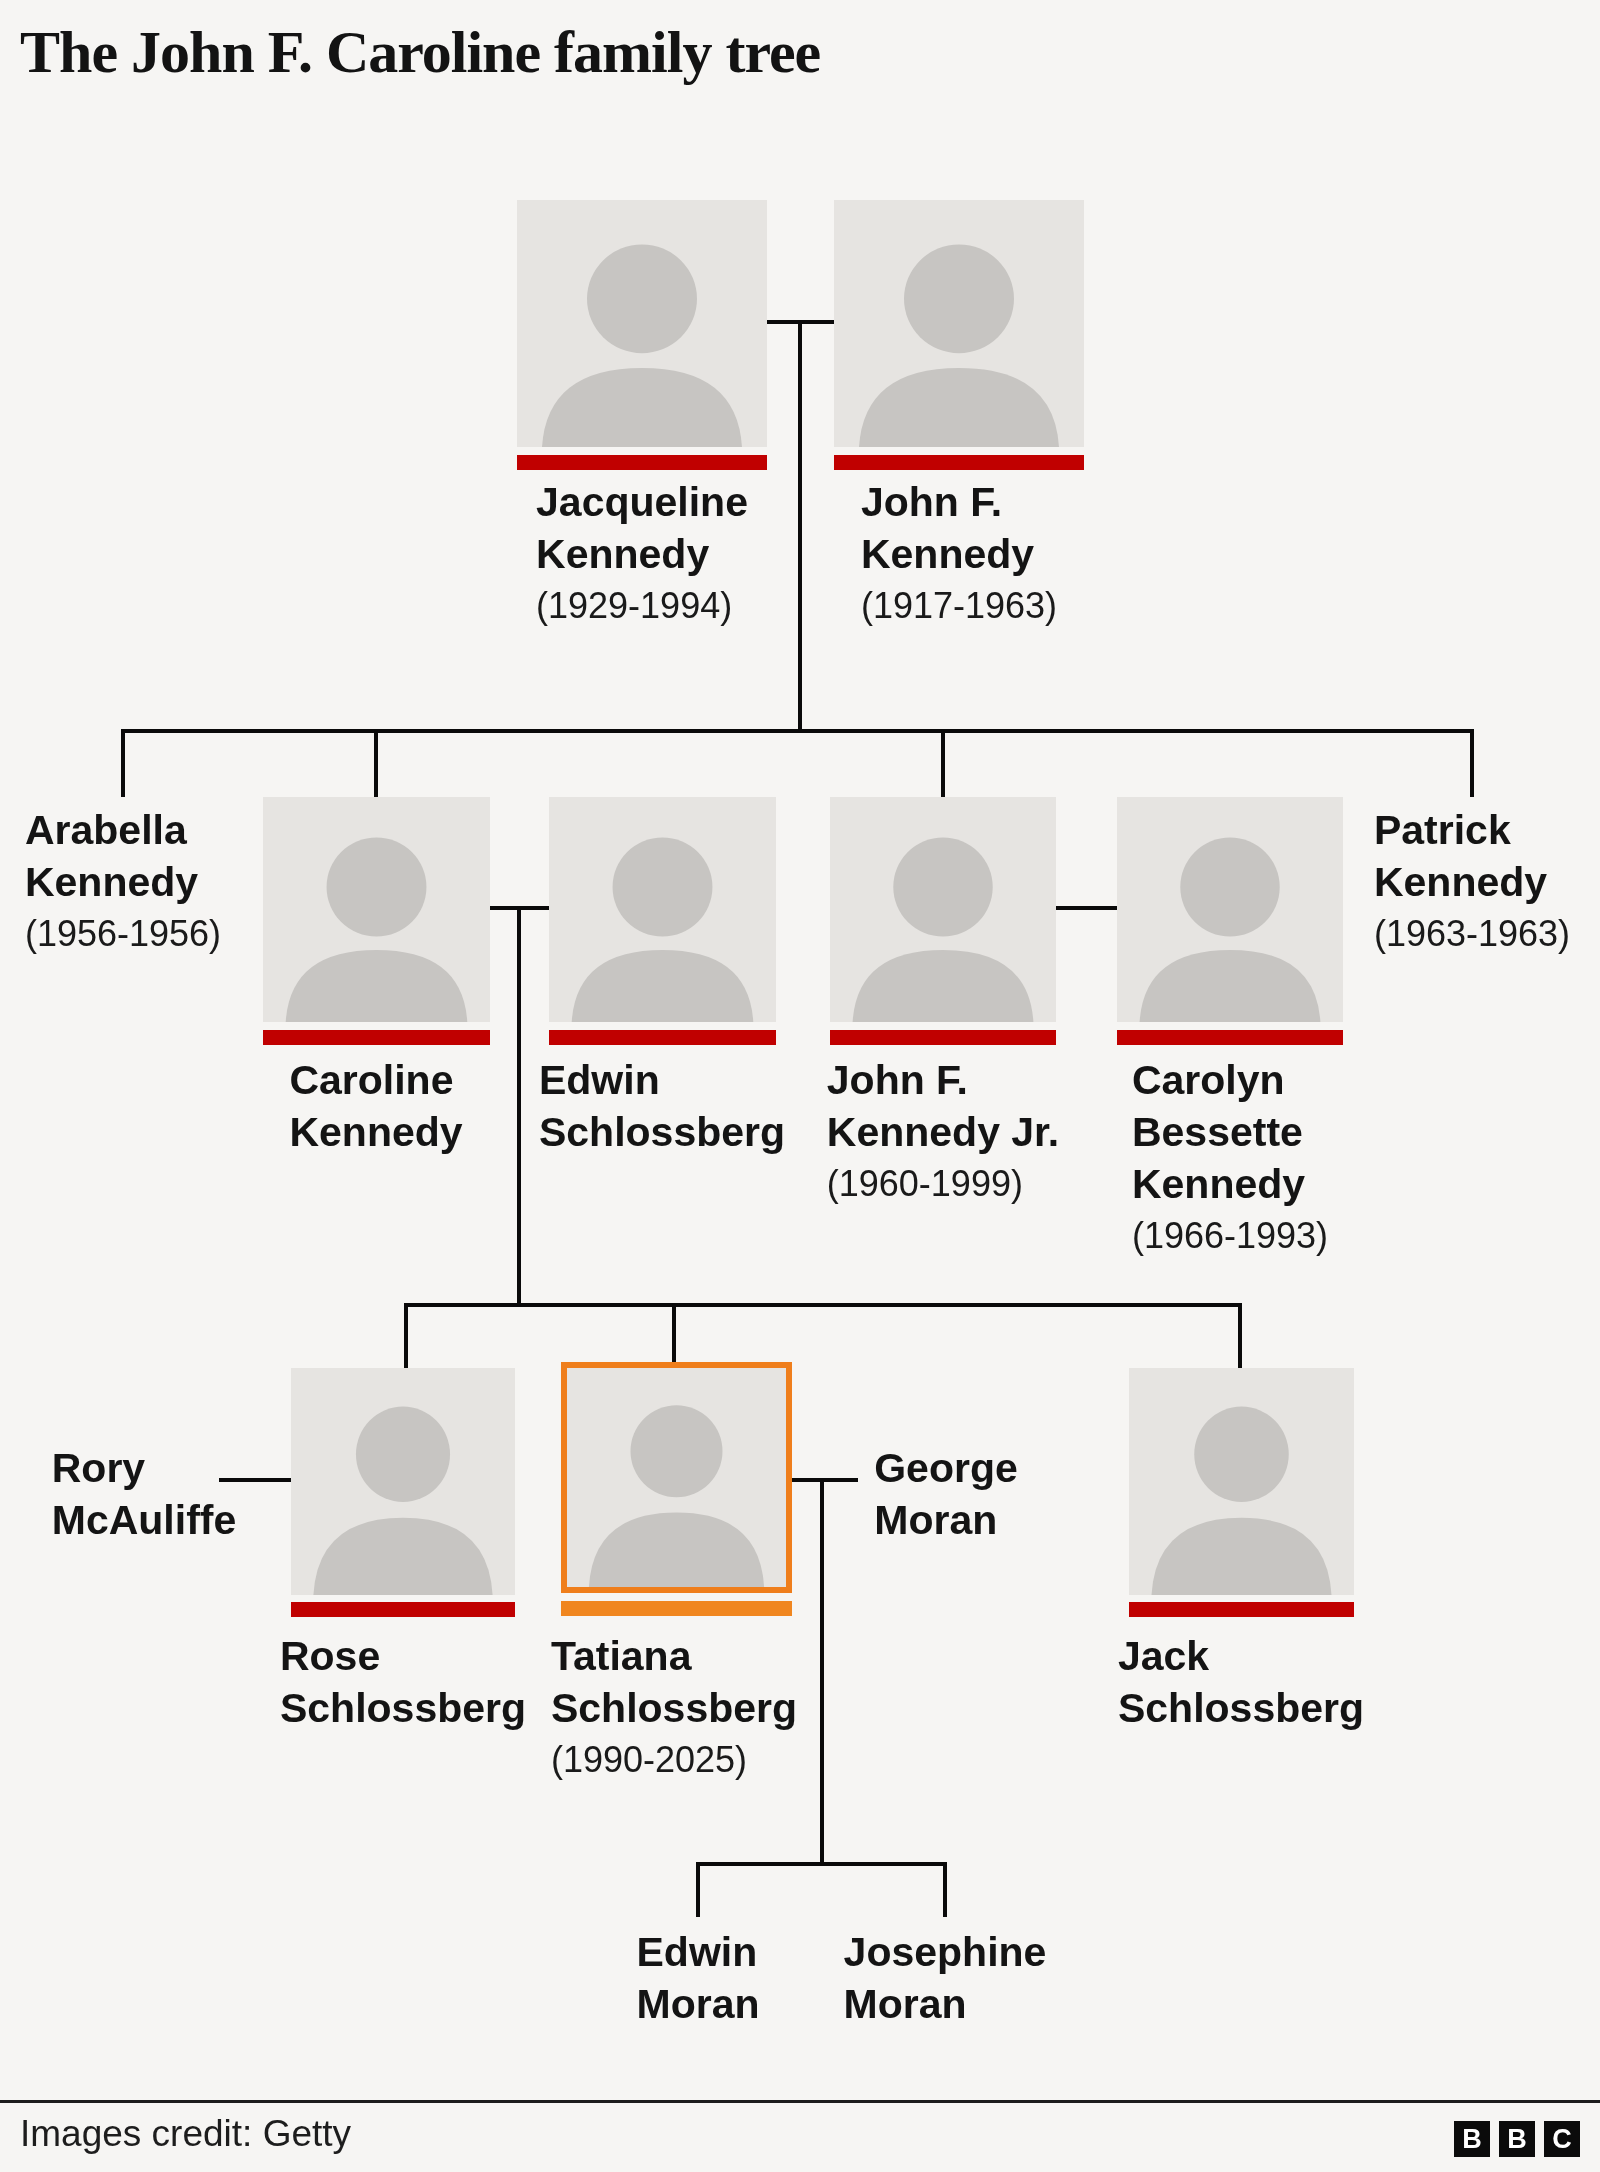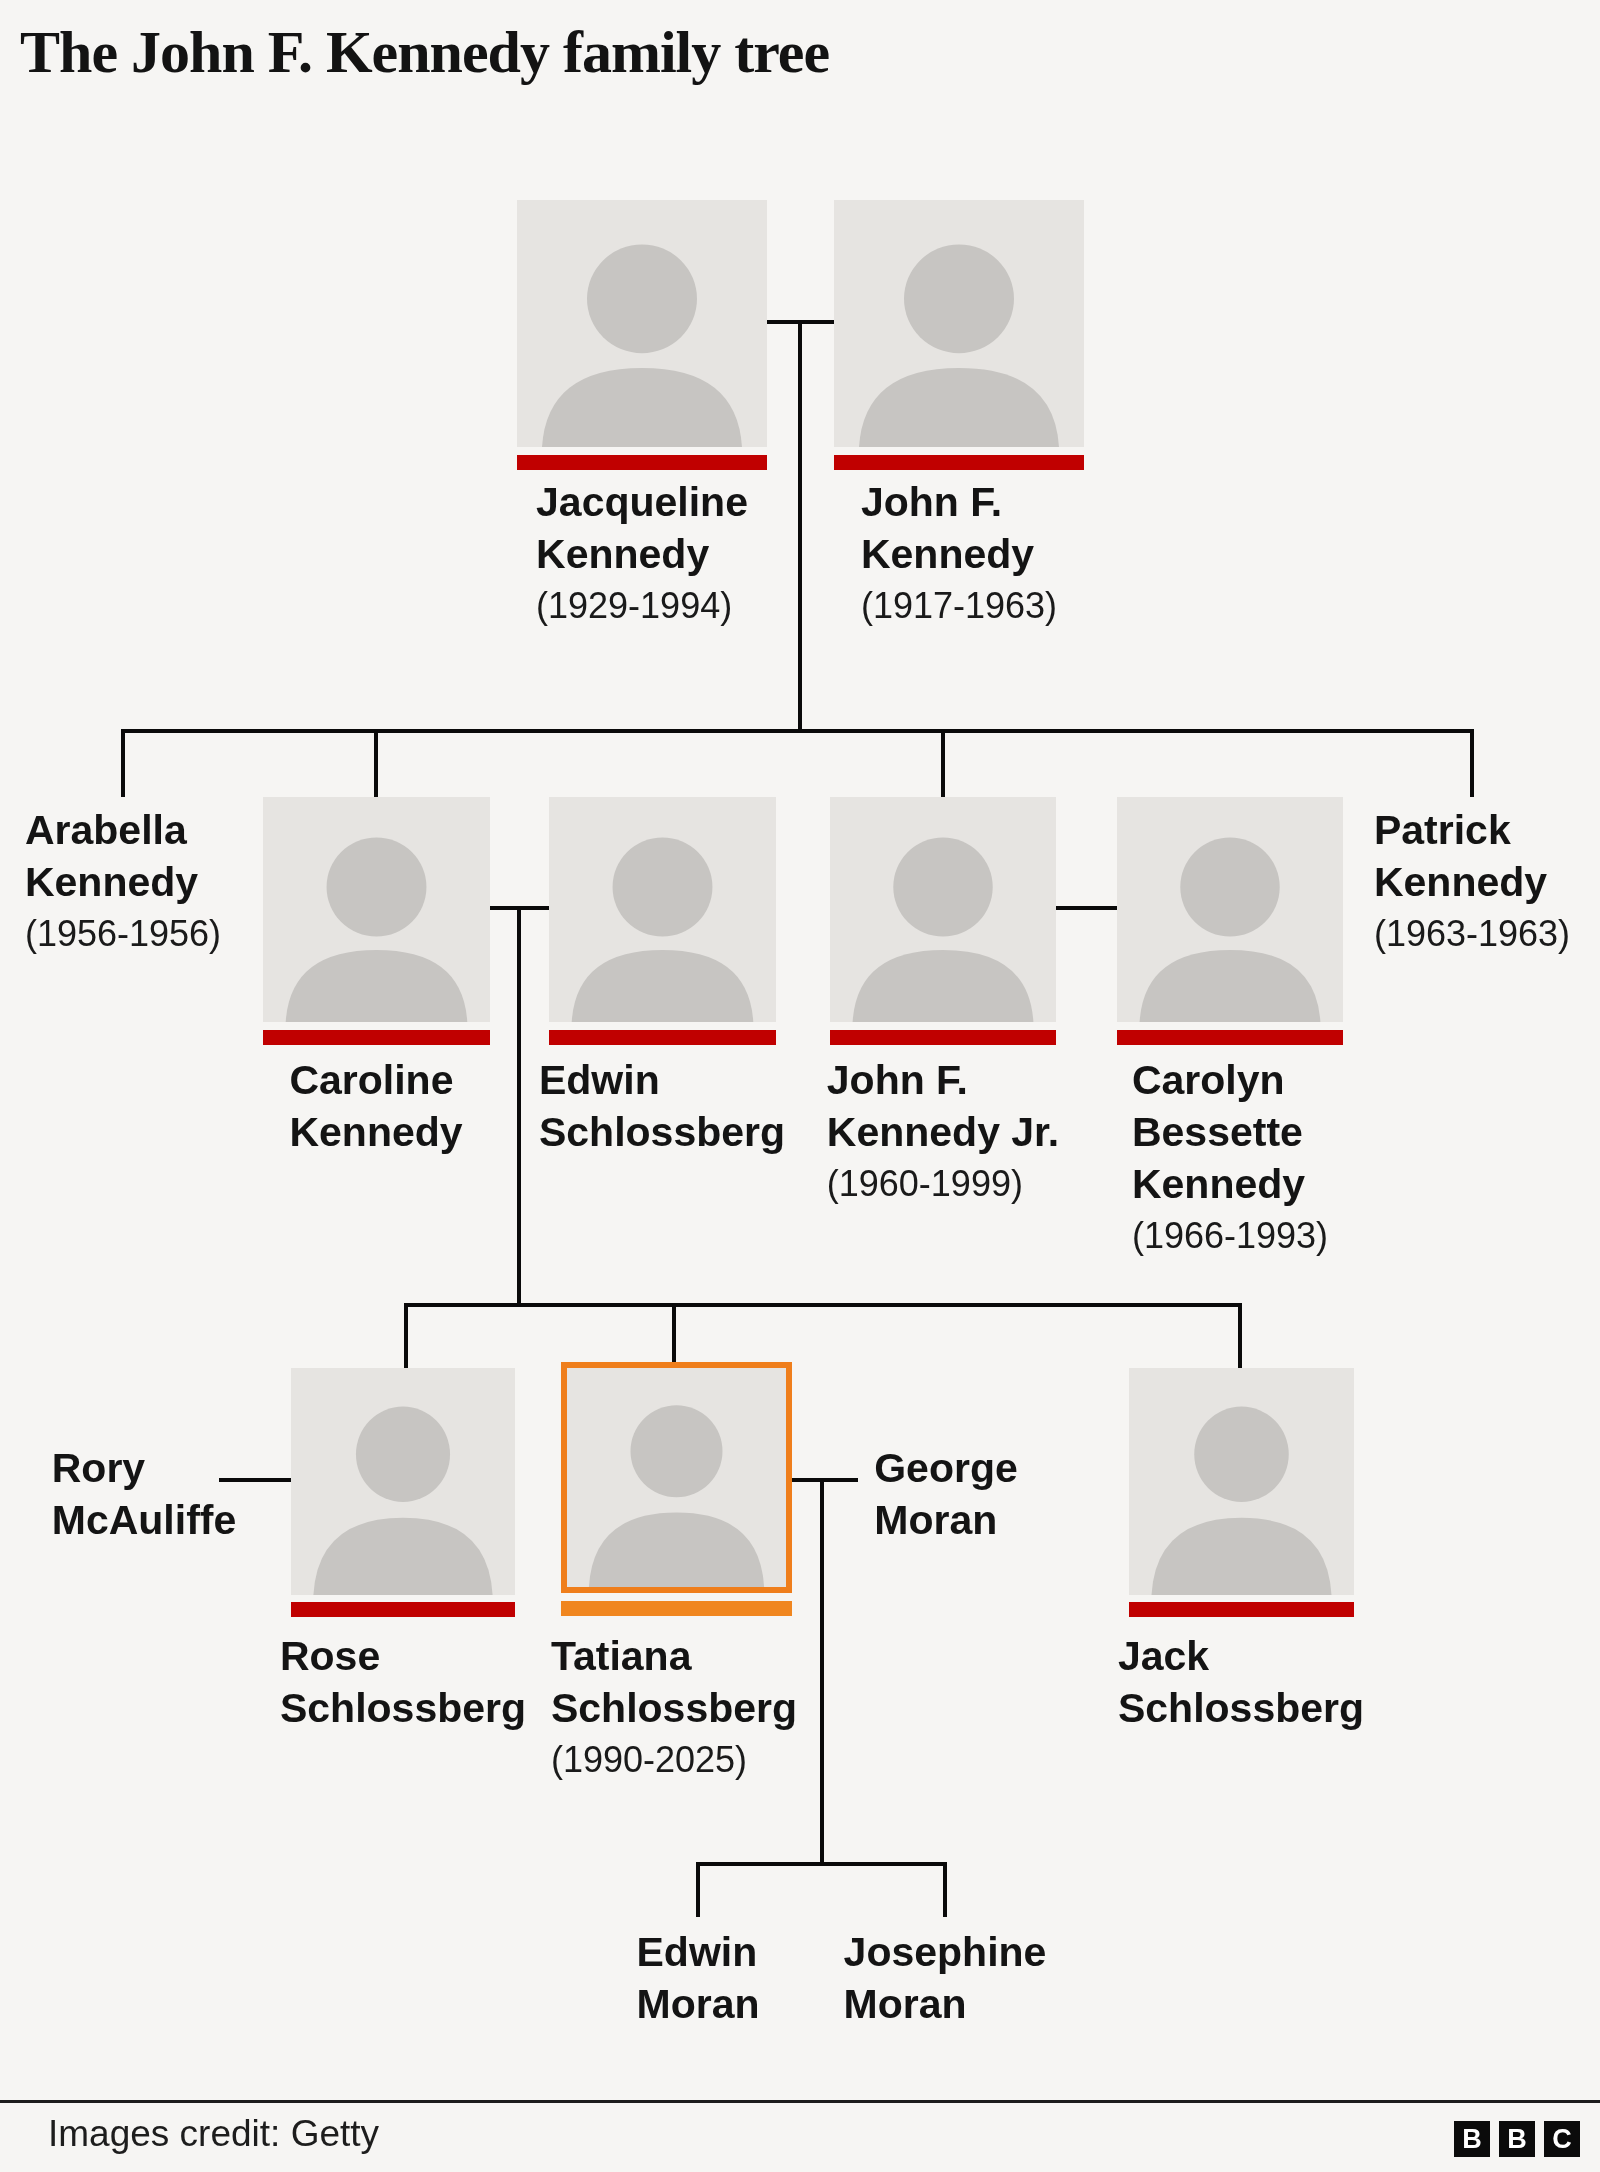--- a/index.html
+++ b/index.html
@@ -19,36 +19,36 @@
   .ph.highlight{border:6px solid #ef7e1b;}
   .bar{position:absolute;height:15px;background:#c00000;}
   .bar.orange{background:#f0861f;}
   .label{
     position:absolute;transform:translateX(-50%);white-space:nowrap;
   }
   .nm{font-size:41px;font-weight:700;line-height:52px;color:#141414;}
   .dt{font-size:36px;font-weight:400;line-height:52px;color:#1a1a1a;}
   .credit{
     position:absolute;left:20px;top:2112px;font-size:37px;font-weight:300;
-    color:#1d1d1d;line-height:1.2;margin-left:28px;
+    color:#1d1d1d;line-height:1.2;
   }
   .bbc{position:absolute;top:2121px;display:flex;gap:9px;left:1454px;}
   .bbc .sq{
     width:36px;height:36px;background:#0b0b0b;color:#ffffff;
     display:flex;align-items:center;justify-content:center;
     font-size:27px;font-weight:700;font-family:"Liberation Sans",sans-serif;
   }
   .sep{position:absolute;left:0;top:2100px;width:1600px;height:3px;background:#1c1c1c;}
 </style>
 </head>
 <body>
 
 <div class="canvas">
 
-  <div class="title">The John F. Kennedy family tree</div>
+  <div class="title">The John F. Caroline family tree</div>
 
   <div class="ln" style="left:767px;top:320px;width:67px;height:4px"></div>
   <div class="ln" style="left:798px;top:322px;width:4px;height:411px"></div>
   <div class="ln" style="left:121px;top:729px;width:1353px;height:4px"></div>
   <div class="ln" style="left:121px;top:733px;width:4px;height:64px"></div>
   <div class="ln" style="left:374px;top:733px;width:4px;height:64px"></div>
   <div class="ln" style="left:941px;top:733px;width:4px;height:64px"></div>
   <div class="ln" style="left:1470px;top:733px;width:4px;height:64px"></div>
   <div class="ln" style="left:490px;top:906px;width:59px;height:4px"></div>
   <div class="ln" style="left:1056px;top:906px;width:61px;height:4px"></div>

